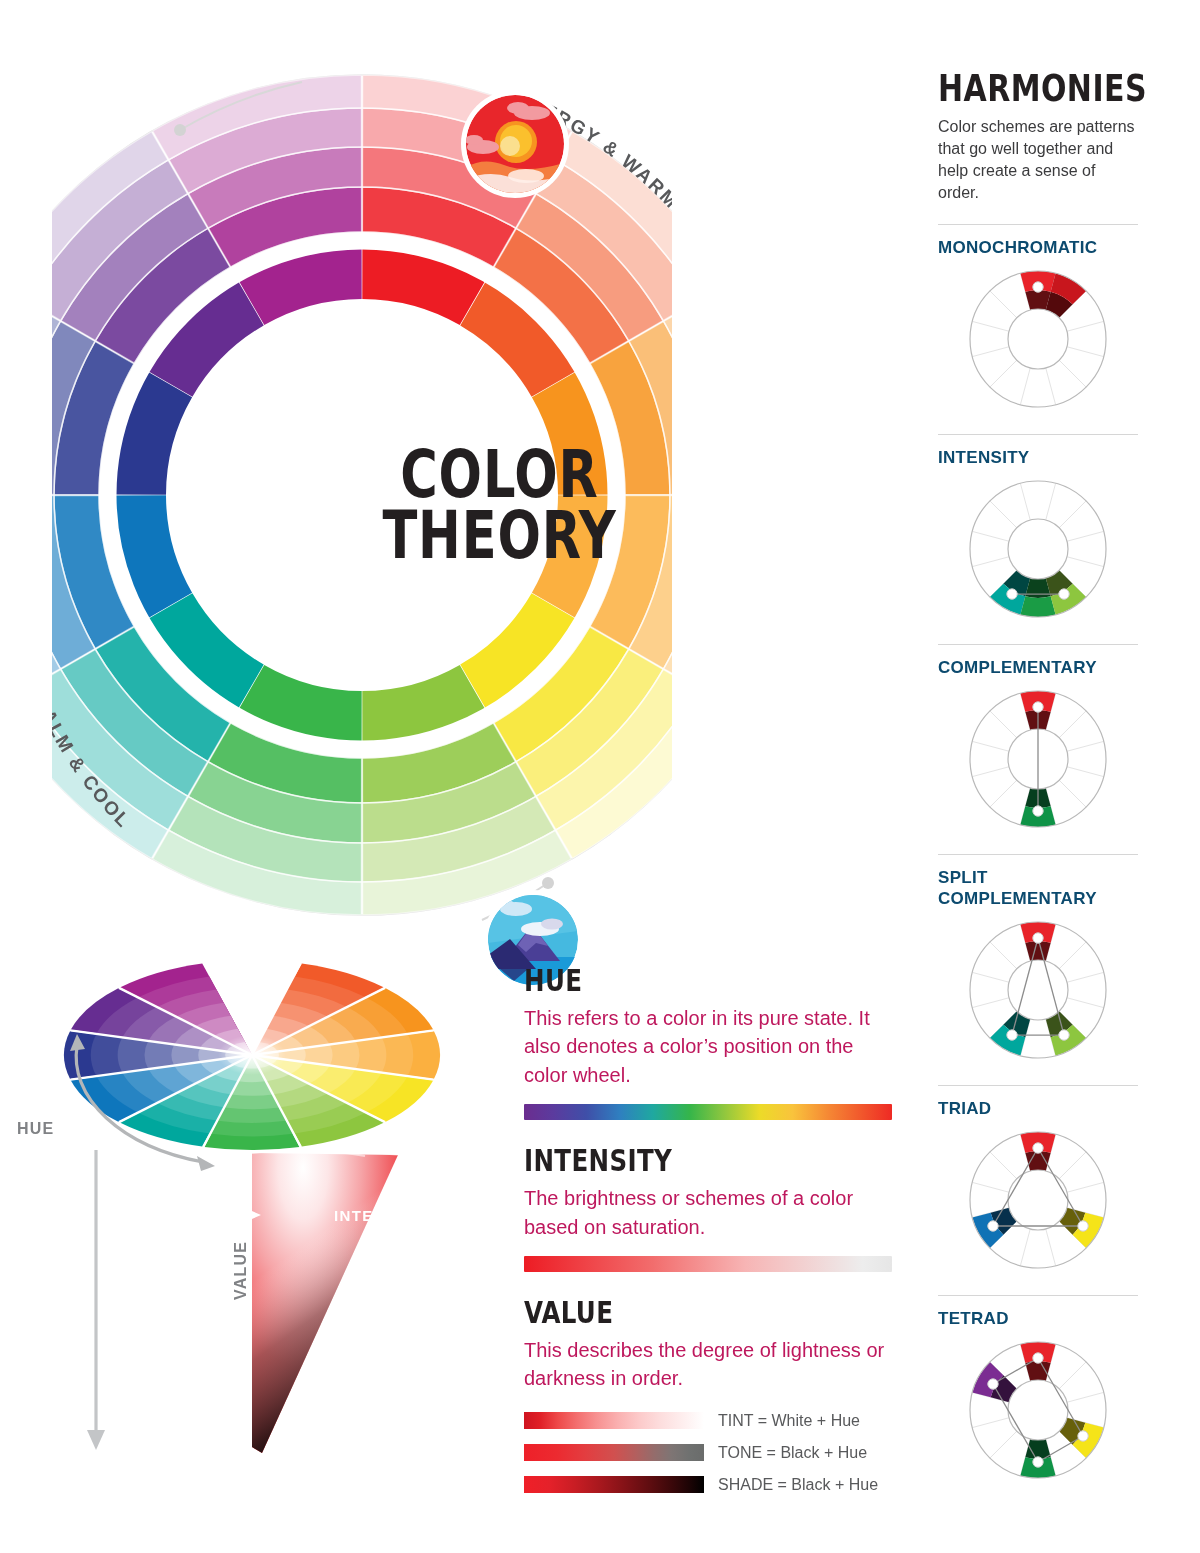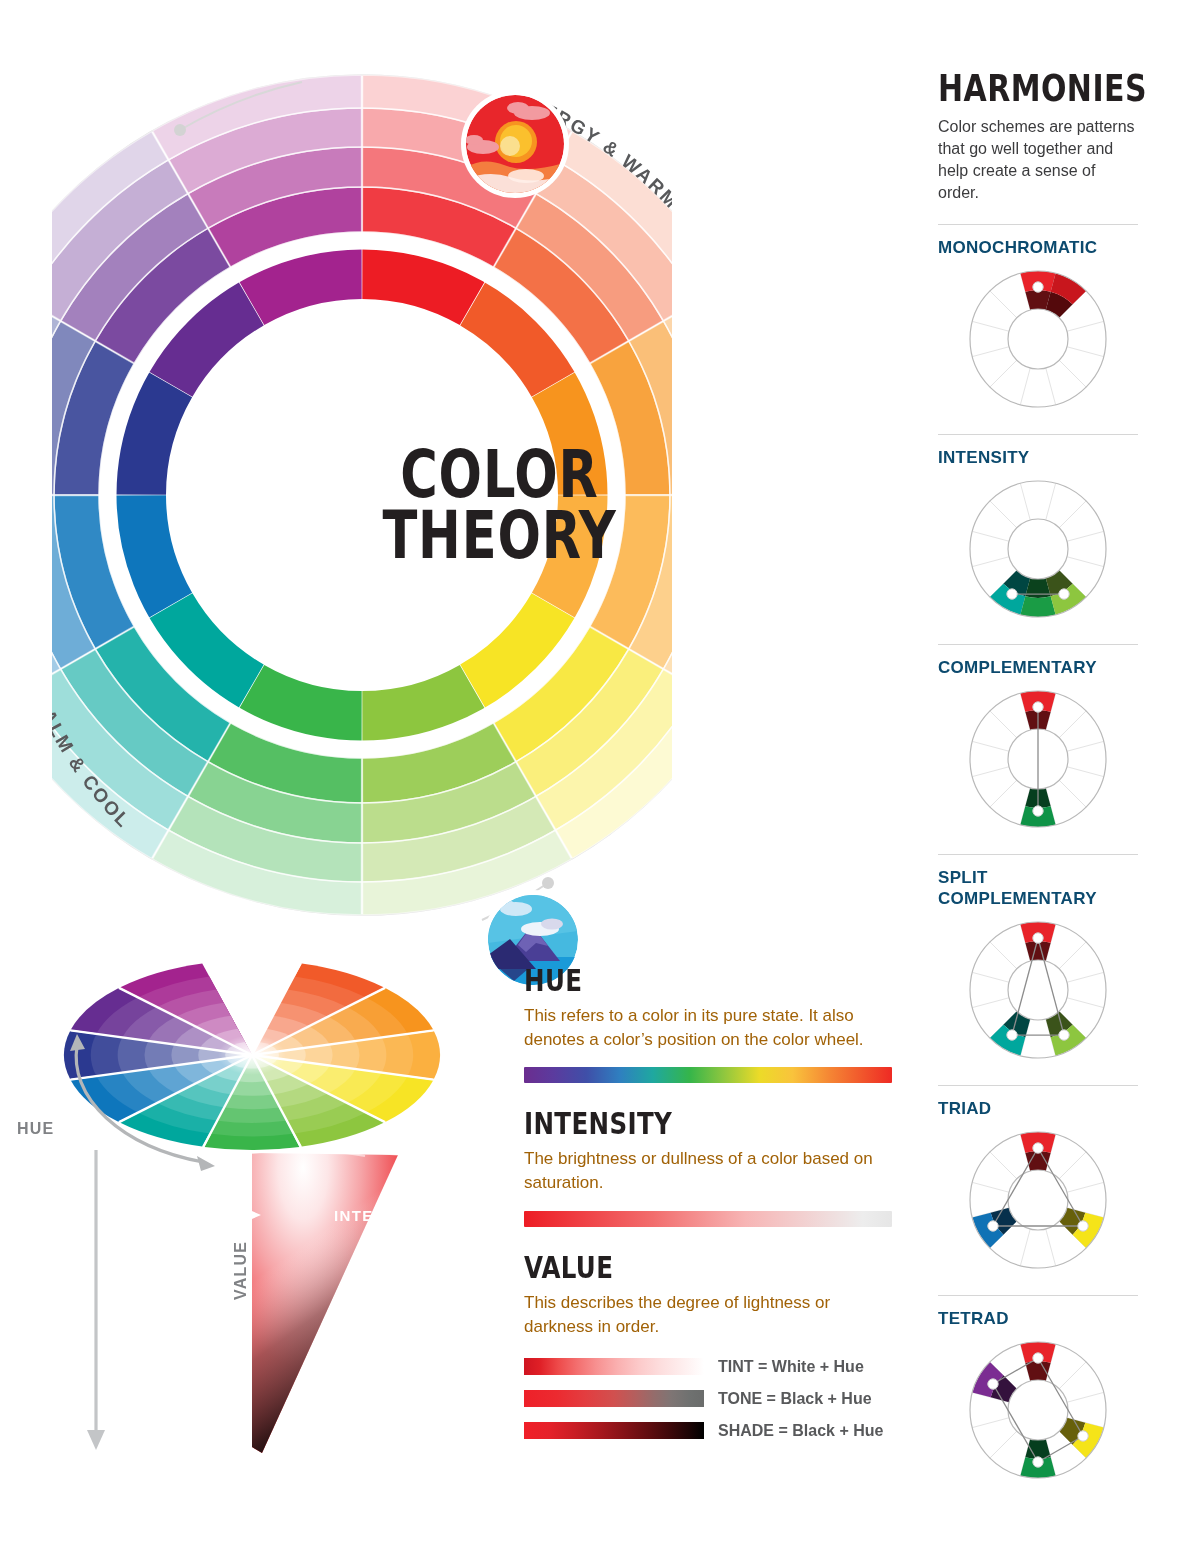--- a/index.html
+++ b/index.html
@@ -81,32 +81,32 @@
     font-family: "DejaVu Sans Condensed", "Liberation Sans Narrow", "Liberation Sans", sans-serif;
     font-weight: 900;
     font-size: 31px;
     letter-spacing: 0.4px;
     color: #231f20;
     margin-bottom: 6px;
     transform: scaleX(0.88);
     transform-origin: left center;
   }
   .def-body {
-    font-size: 17px;
+    font-size: 20px;
     line-height: 1.42;
-    color: #a16207;
+    color: #be185d;
     margin-bottom: 15px;
   }
   .bar { height: 16px; width: 368px; border-radius: 1px; }
   #hue-bar { background: linear-gradient(to right,
       #6b2d8f 0%, #5b3b9e 8%, #3f4fa8 17%, #2f7fc0 26%, #1fa8a0 35%,
       #35b54a 45%, #8cc63f 54%, #ecdb28 64%, #f9c33c 73%, #f58634 83%, #ee2a24 100%); }
   #intensity-bar { background: linear-gradient(to right, #ed1c24 0%, #f26d6d 35%, #f7b4b4 60%, #ededed 92%, #e6e6e6 100%); }
 
-  .value-rows { margin-top: 19px; font-weight: bold; }
+  .value-rows { margin-top: 19px; }
   .value-row { display: flex; align-items: center; margin-bottom: 14px; }
   .value-bar { width: 180px; height: 17px; margin-right: 14px; }
   #tint-bar { background: linear-gradient(to right,
       #cf1420 0%, #e02027 9%, #ee4a4a 19%, #f36d6d 29%, #f79090 40%,
       #fab0b0 52%, #fccaca 64%, #fddede 76%, #feeeee 88%, #ffffff 100%); }
   #tone-bar { background: linear-gradient(to right,
       #ee2029 0%, #ec2a30 18%, #e33d40 34%, #d1504f 50%, #b35f5e 62%,
       #956c6b 72%, #7e7574 82%, #6f7170 92%, #6a6c6b 100%); }
   #shade-bar { background: linear-gradient(to right,
       #f01f28 0%, #e5212a 14%, #c91d24 28%, #a8181e 42%, #841217 56%,
@@ -425,21 +425,21 @@
   <div id="definitions">
 
     <div class="def-block">
       <div class="def-title">HUE</div>
       <div class="def-body">This refers to a color in its pure state. It also denotes a color’s position on the color wheel.</div>
       <div class="bar" id="hue-bar"></div>
     </div>
 
     <div class="def-block">
       <div class="def-title">INTENSITY</div>
-      <div class="def-body">The brightness or dullness of a color based on saturation.</div>
+      <div class="def-body">The brightness or schemes of a color based on saturation.</div>
       <div class="bar" id="intensity-bar"></div>
     </div>
 
     <div class="def-block">
       <div class="def-title">VALUE</div>
       <div class="def-body">This describes the degree of lightness or darkness in order.</div>
       <div class="value-rows">
         <div class="value-row">
           <div class="value-bar" id="tint-bar"></div>
           <div class="value-legend">TINT = White + Hue</div>

